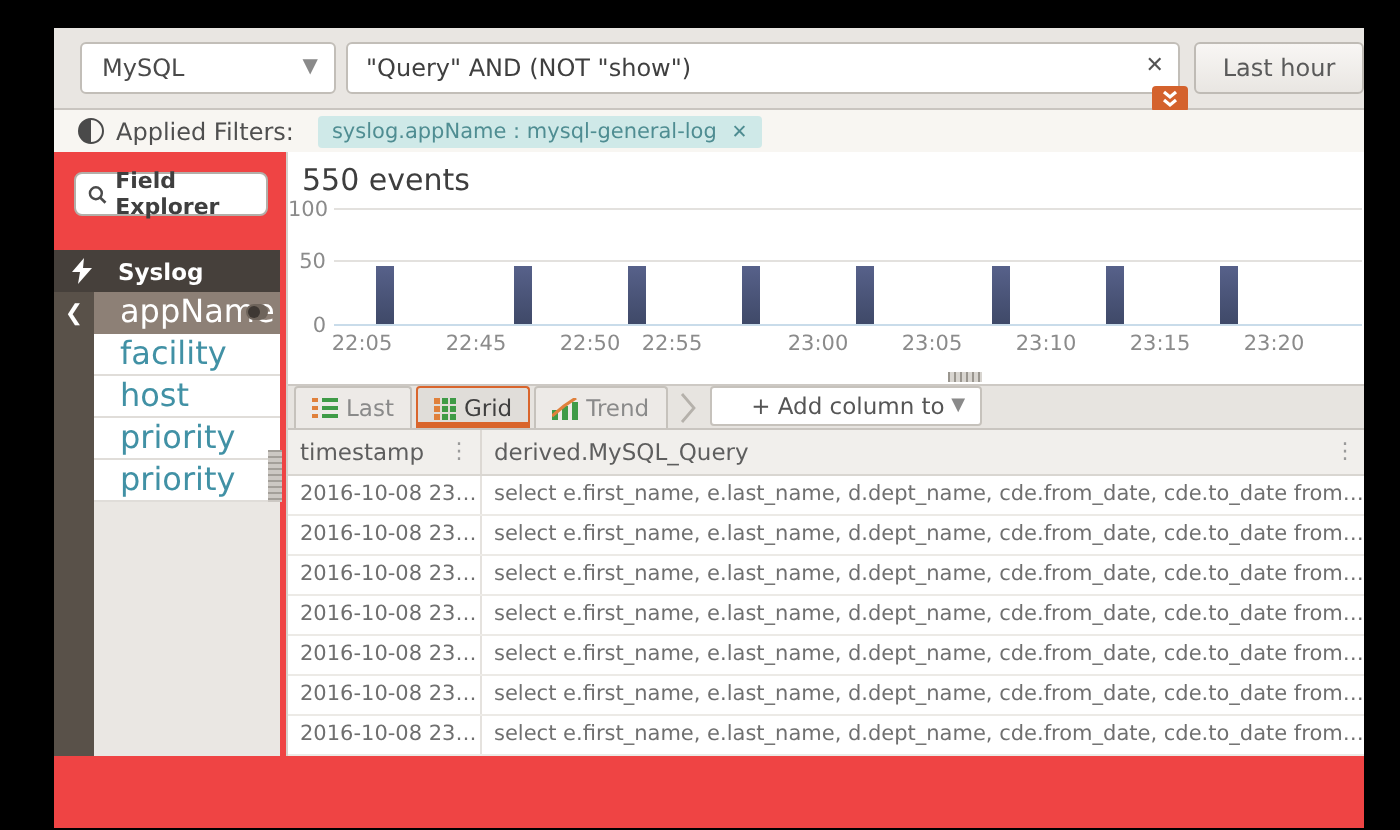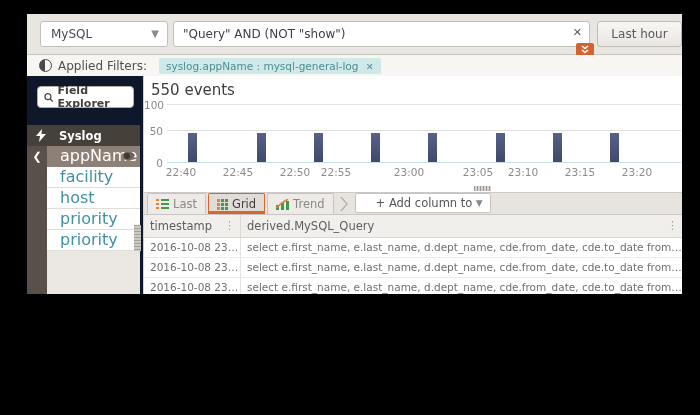--- a/index.html
+++ b/index.html
@@ -1,19 +1,19 @@
 <!DOCTYPE html>
 <html><head>
 <meta charset="utf-8">
 <style>
   html,body{margin:0;padding:0;background:#000;}
   body{width:700px;height:415px;position:relative;overflow:hidden;
        font-family:"DejaVu Sans","Liberation Sans",sans-serif;}
-  #app{position:absolute;left:27px;top:14px;width:655px;height:280px;
-       background:#0f172a;overflow:hidden;}
+  #app{position:absolute;left:27px;top:14px;width:655px;height:400px;
+       background:#ef4444;overflow:hidden;}
 
   
   .topbar{position:absolute;left:0;top:0;width:655px;height:41px;
           background:#e9e6e2;border-bottom:1px solid #c9c5c0;box-sizing:border-box;}
   .src-select{position:absolute;left:13px;top:7px;width:128px;height:26px;
           background:#fff;border:1px solid #c2beb8;border-radius:3px;box-sizing:border-box;
           font-size:12px;color:#4a4a4a;line-height:24px;padding-left:10px;cursor:pointer;}
   .src-select .caret{position:absolute;right:8px;top:0;line-height:24px;color:#8a8a8a;font-size:10px;}
   .searchwrap{position:absolute;left:146px;top:7px;width:417px;height:26px;
           background:#fff;border:1px solid #c2beb8;border-radius:3px;box-sizing:border-box;}
@@ -179,26 +179,26 @@
   <div class="main">
     <div class="events-title">550 events</div>
 
     <div class="chart">
       <div class="gridline" style="top:4px"></div>
       <div class="gridline" style="top:30px"></div>
       <div class="gridline zero" style="top:62px"></div>
       <span class="ylab" style="top:-1px">100</span>
       <span class="ylab" style="top:25px">50</span>
       <span class="ylab" style="top:57px">0</span>
-    <div class="x-tick" style="left: 17px;">22:40</div>
+    <div class="x-tick" style="left: 17px;">22:05</div>
         <div class="x-tick" style="left: 74px;">22:45</div>
         <div class="x-tick" style="left: 131px;">22:50</div>
         <div class="x-tick" style="left: 172px;">22:55</div>
         <div class="x-tick" style="left: 245px;">23:00</div>
-        <div class="x-tick" style="left: 314px;">23:05</div>
+        <div class="x-tick" style="left: 302px;">23:05</div>
         <div class="x-tick" style="left: 359px;">23:10</div>
         <div class="x-tick" style="left: 416px;">23:15</div>
         <div class="x-tick" style="left: 473px;">23:20</div>
         <div class="bar" style="left: 44.4px; height: 29px;"></div>
         <div class="bar" style="left: 112.8px; height: 29px;"></div>
         <div class="bar" style="left: 169.8px; height: 29px;"></div>
         <div class="bar" style="left: 226.8px; height: 29px;"></div>
         <div class="bar" style="left: 283.8px; height: 29px;"></div>
         <div class="bar" style="left: 352.2px; height: 29px;"></div>
         <div class="bar" style="left: 409.2px; height: 29px;"></div>

